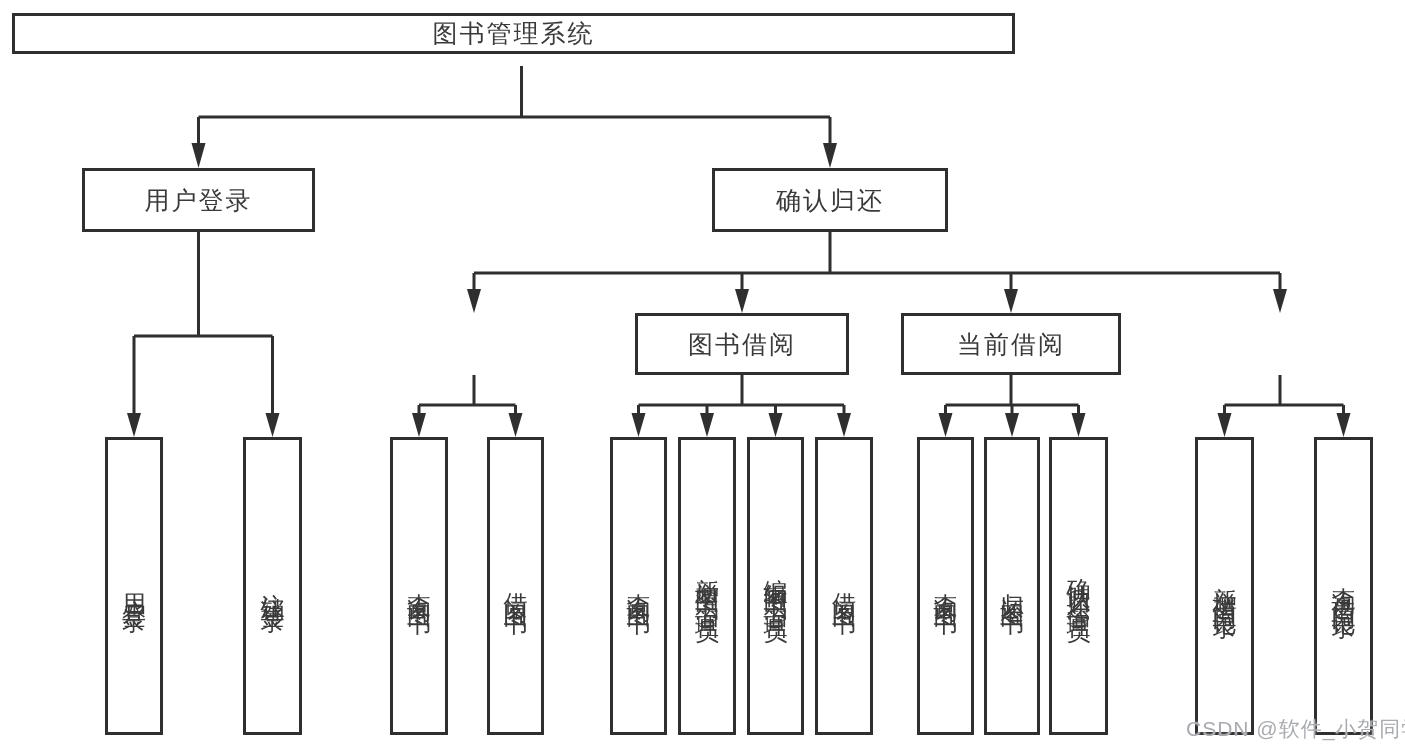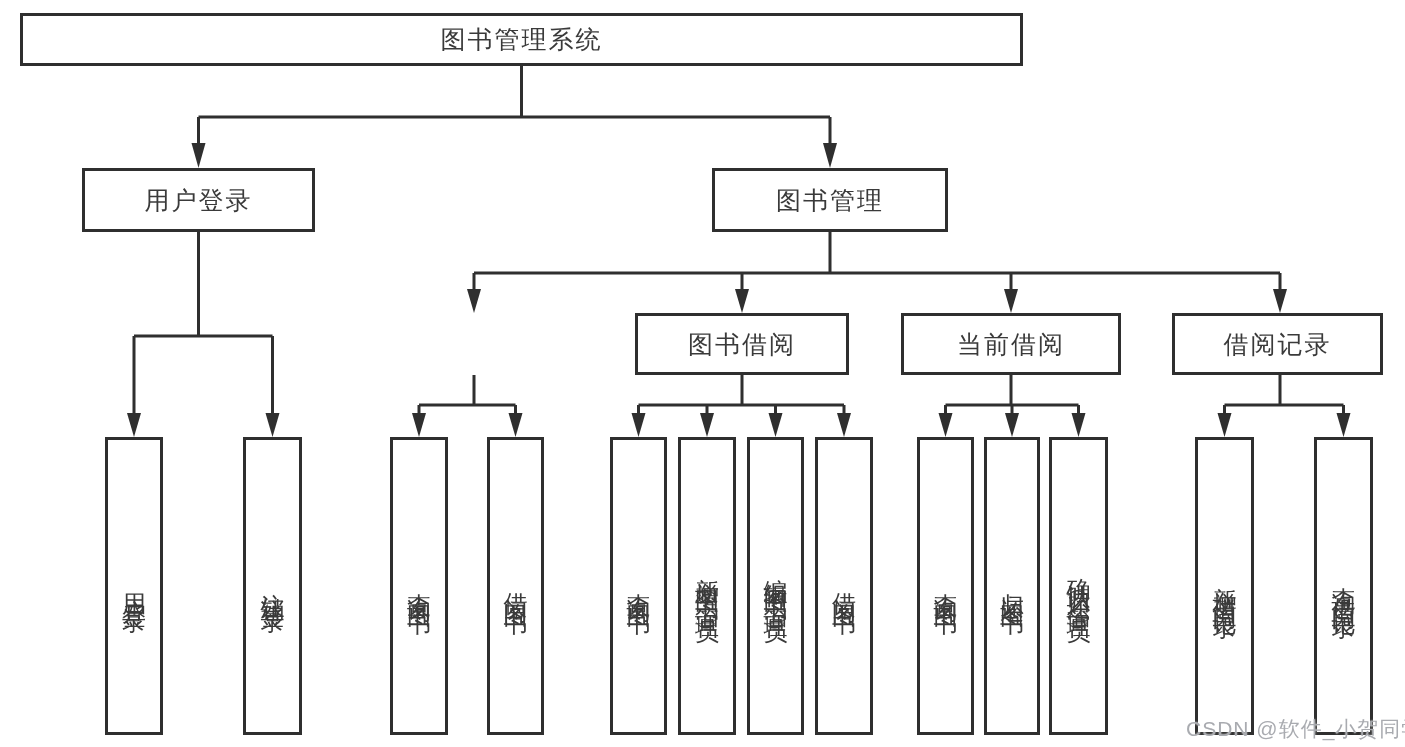--- a/index.html
+++ b/index.html
@@ -87,28 +87,27 @@
       <polygon points="1005,413 1019,413 1012,437"></polygon>
       <polygon points="1071.5,413 1085.5,413 1078.5,437"></polygon>
     </g>
     <g>
       <path d="M1280 375 V405 M1224.5 405 H1343.5 M1224.5 405 V416 M1343.5 405 V416"></path>
       <polygon points="1217.5,413 1231.5,413 1224.5,437"></polygon>
       <polygon points="1336.5,413 1350.5,413 1343.5,437"></polygon>
     </g>
   </svg>
 
-  <div class="hnode" style="left:20px;top:13px;width:1003px;height:53px">图书管理系统</div>
+  <div class="hnode" style="left:12px;top:13px;width:1003px;height:41px">图书管理系统</div>
 
   <div class="hnode" style="left:82px;top:168px;width:233px;height:64px">用户登录</div>
-  <div class="hnode" style="left:712px;top:168px;width:236px;height:64px">图书管理</div>
+  <div class="hnode" style="left:712px;top:168px;width:236px;height:64px">确认归还</div>
 
   <div class="hnode" style="left:901px;top:313px;width:220px;height:62px">当前借阅</div>
   <div class="hnode" style="left:635px;top:313px;width:214px;height:62px">图书借阅</div>
-  <div class="hnode" style="left:1172px;top:313px;width:211px;height:62px">借阅记录</div>
 
   <div class="vnode" style="left:105px;width:58px">用户登录</div>
   <div class="vnode" style="left:243px;width:59px">注销登录</div>
 
   <div class="vnode" style="left:390px;width:58px">查询图书</div>
   <div class="vnode" style="left:487px;width:57px">借阅图书</div>
 
   <div class="vnode" style="left:610px;width:57px">查询图书</div>
   <div class="vnode" style="left:678px;width:58px">新增图书（管理员）</div>
   <div class="vnode" style="left:747px;width:57px">编辑图书（管理员）</div>

